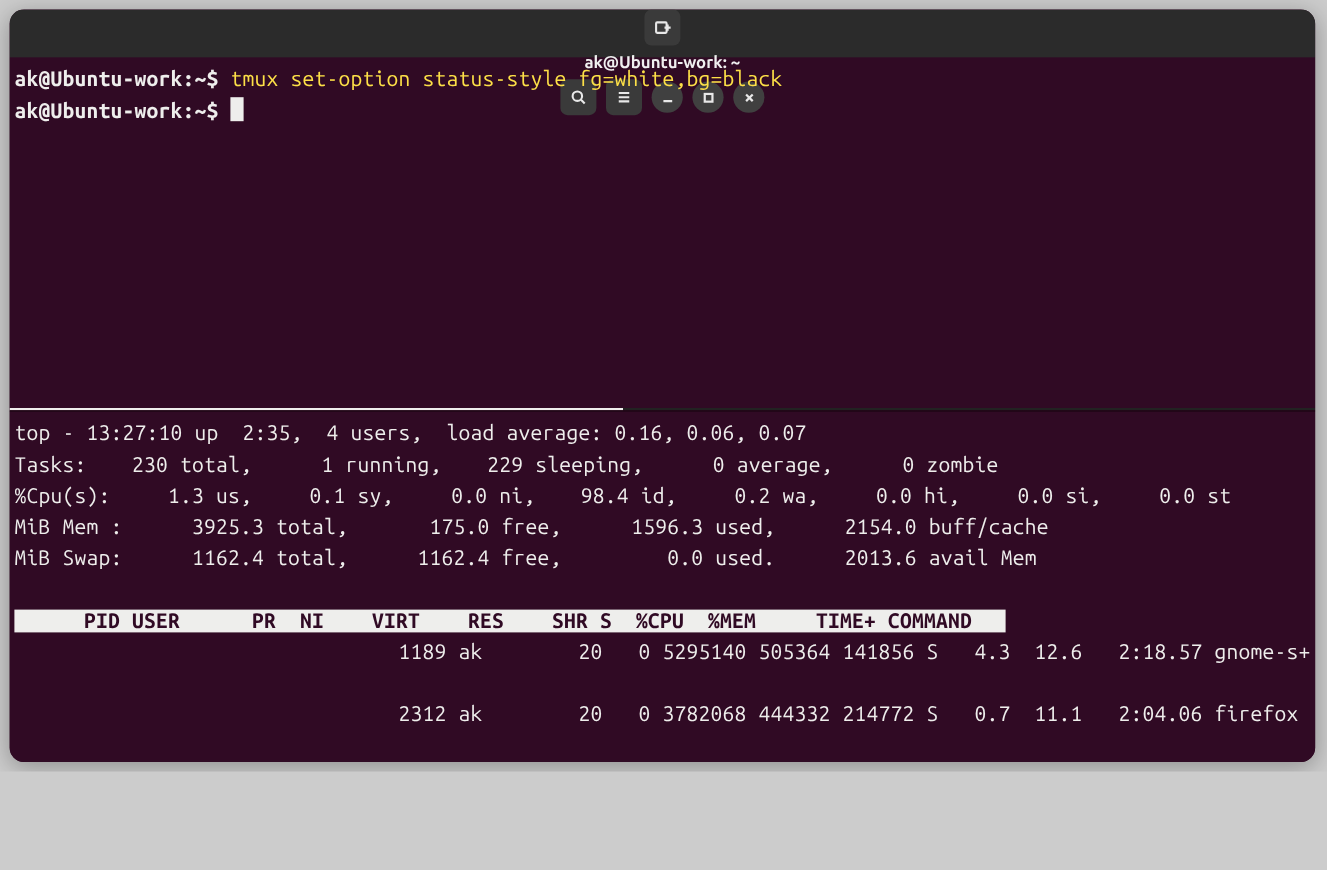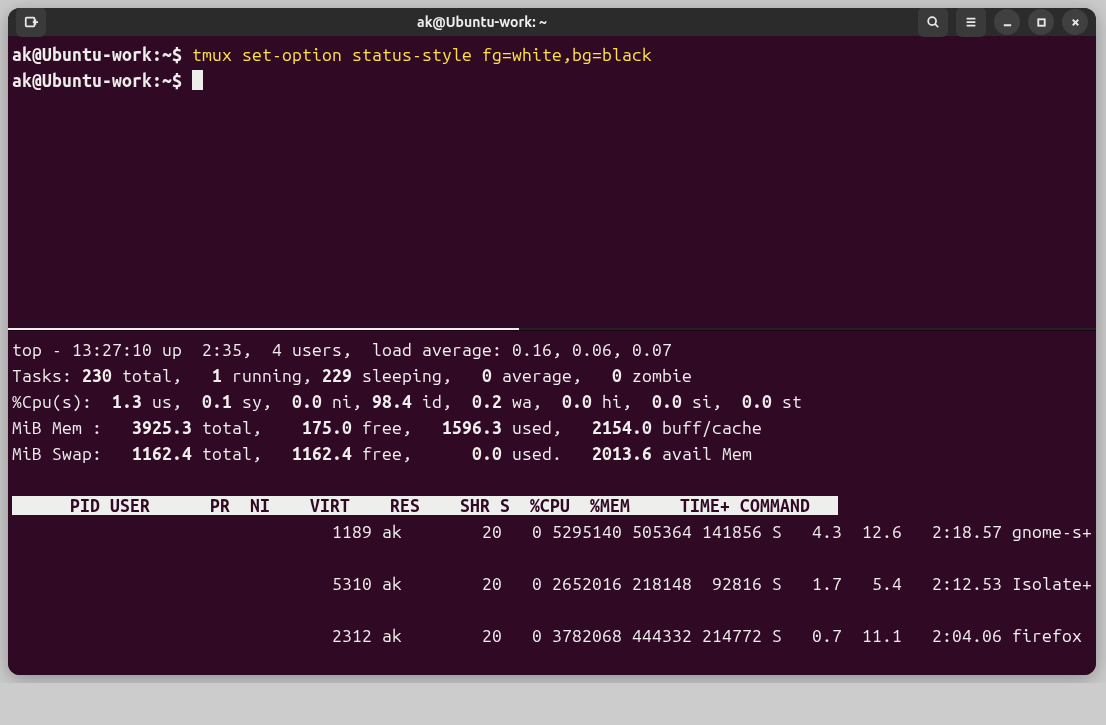--- a/index.html
+++ b/index.html
@@ -13,26 +13,27 @@
   .window {
     width: 1088px;
     margin: 8px;
     background: #300a24;
     border-radius: 12px;
     overflow: hidden;
     box-shadow: 0 4px 20px rgba(0,0,0,0.3);
   }
   .titlebar {
     background: #2b2b2b;
-    height: 28px;
+    height: 40px;
     display: flex;
     align-items: center;
     padding: 0 8px;
     gap: 6px;
     color: #e8e8e8;
+    flex-direction: column;
   }
   .titlebar .left, .titlebar .right {
     display: flex;
     align-items: center;
     gap: 8px;
   }
   .titlebar .center {
     flex: 1;
     text-align: center;
     font-family: 'Ubuntu', 'Cantarell', sans-serif;
@@ -93,21 +94,21 @@
     background: #eeeeec;
     color: #300a24;
     font-weight: 600;
     padding: 0 18px;
   }
   .top-row {
     display: block;
     white-space: pre;
     text-align: right;
   }
-  .bold { font-weight: 700; }
+  .bold { font-weight: 400; margin-left: 28px; }
 </style>
 </head>
 <body>
 
 <div class="window">
 
   <div class="titlebar">
     <div class="left">
       <div class="tb-btn">
         <svg viewBox="0 0 16 16">
@@ -158,17 +159,16 @@
   <div class="pane-divider"></div>
 
   <div class="terminal lower-pane"><span>top - 13:27:10 up  2:35,  4 users,  load average: 0.16, 0.06, 0.07</span>
 <span><span>Tasks:</span> <span class="bold">230</span> <span>total,</span>   <span class="bold">1</span> <span>running,</span> <span class="bold">229</span> <span>sleeping,</span>   <span class="bold">0</span> <span>average,</span>   <span class="bold">0</span> <span>zombie</span></span>
 <span><span>%Cpu(s):</span>  <span class="bold">1.3</span> <span>us,</span>  <span class="bold">0.1</span> <span>sy,</span>  <span class="bold">0.0</span> <span>ni,</span> <span class="bold">98.4</span> <span>id,</span>  <span class="bold">0.2</span> <span>wa,</span>  <span class="bold">0.0</span> <span>hi,</span>  <span class="bold">0.0</span> <span>si,</span>  <span class="bold">0.0</span> <span>st</span></span>
 <span><span>MiB Mem :</span>   <span class="bold">3925.3</span> <span>total,</span>    <span class="bold">175.0</span> <span>free,</span>   <span class="bold">1596.3</span> <span>used,</span>   <span class="bold">2154.0</span> <span>buff/cache</span></span>
 <span><span>MiB Swap:</span>   <span class="bold">1162.4</span> <span>total,</span>   <span class="bold">1162.4</span> <span>free,</span>      <span class="bold">0.0</span> <span>used.</span>   <span class="bold">2013.6</span> <span>avail Mem</span></span>
 
 <span class="top-header">    PID USER      PR  NI    VIRT    RES    SHR S  %CPU  %MEM     TIME+ COMMAND </span>
 <span class="top-row">   1189 ak        20   0 5295140 505364 141856 S   4.3  12.6   2:18.57 gnome-s+</span>
-<span class="top-row">   5310 ak        20   0 2652016 218148  92816 S   1.7   5.4   2:12.53 Isolate+</span>
 <span class="top-row">   2312 ak        20   0 3782068 444332 214772 S   0.7  11.1   2:04.06 firefox </span>
 </div>
 
 </div>
 
 </body></html>

